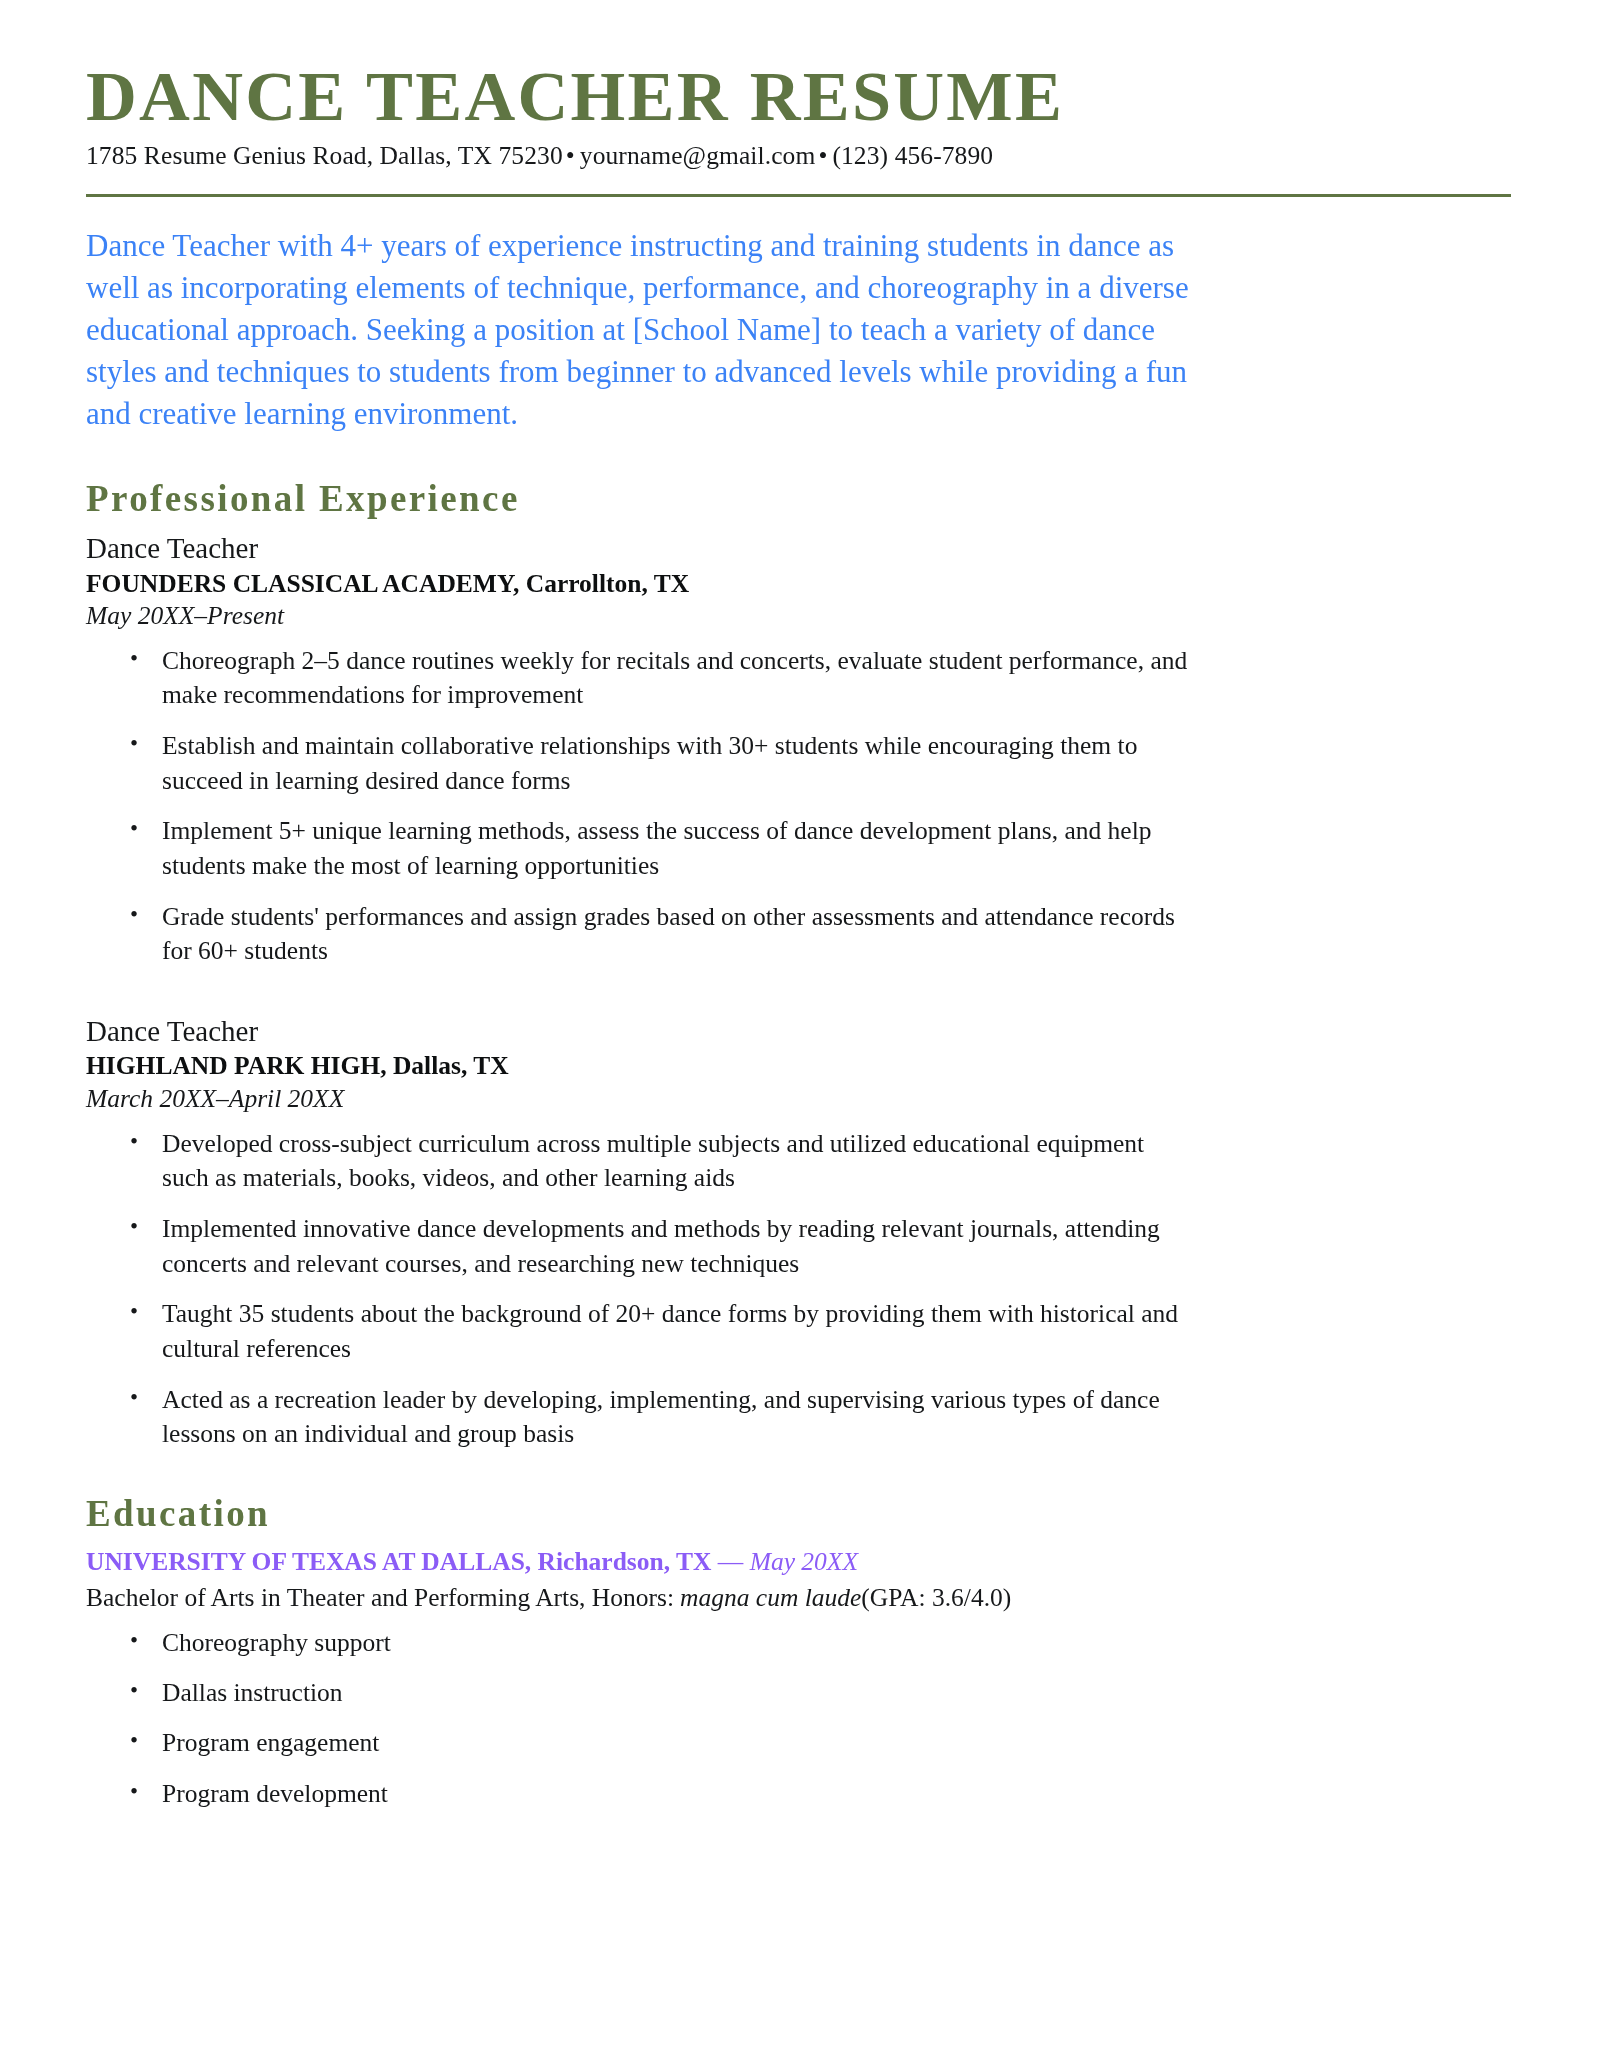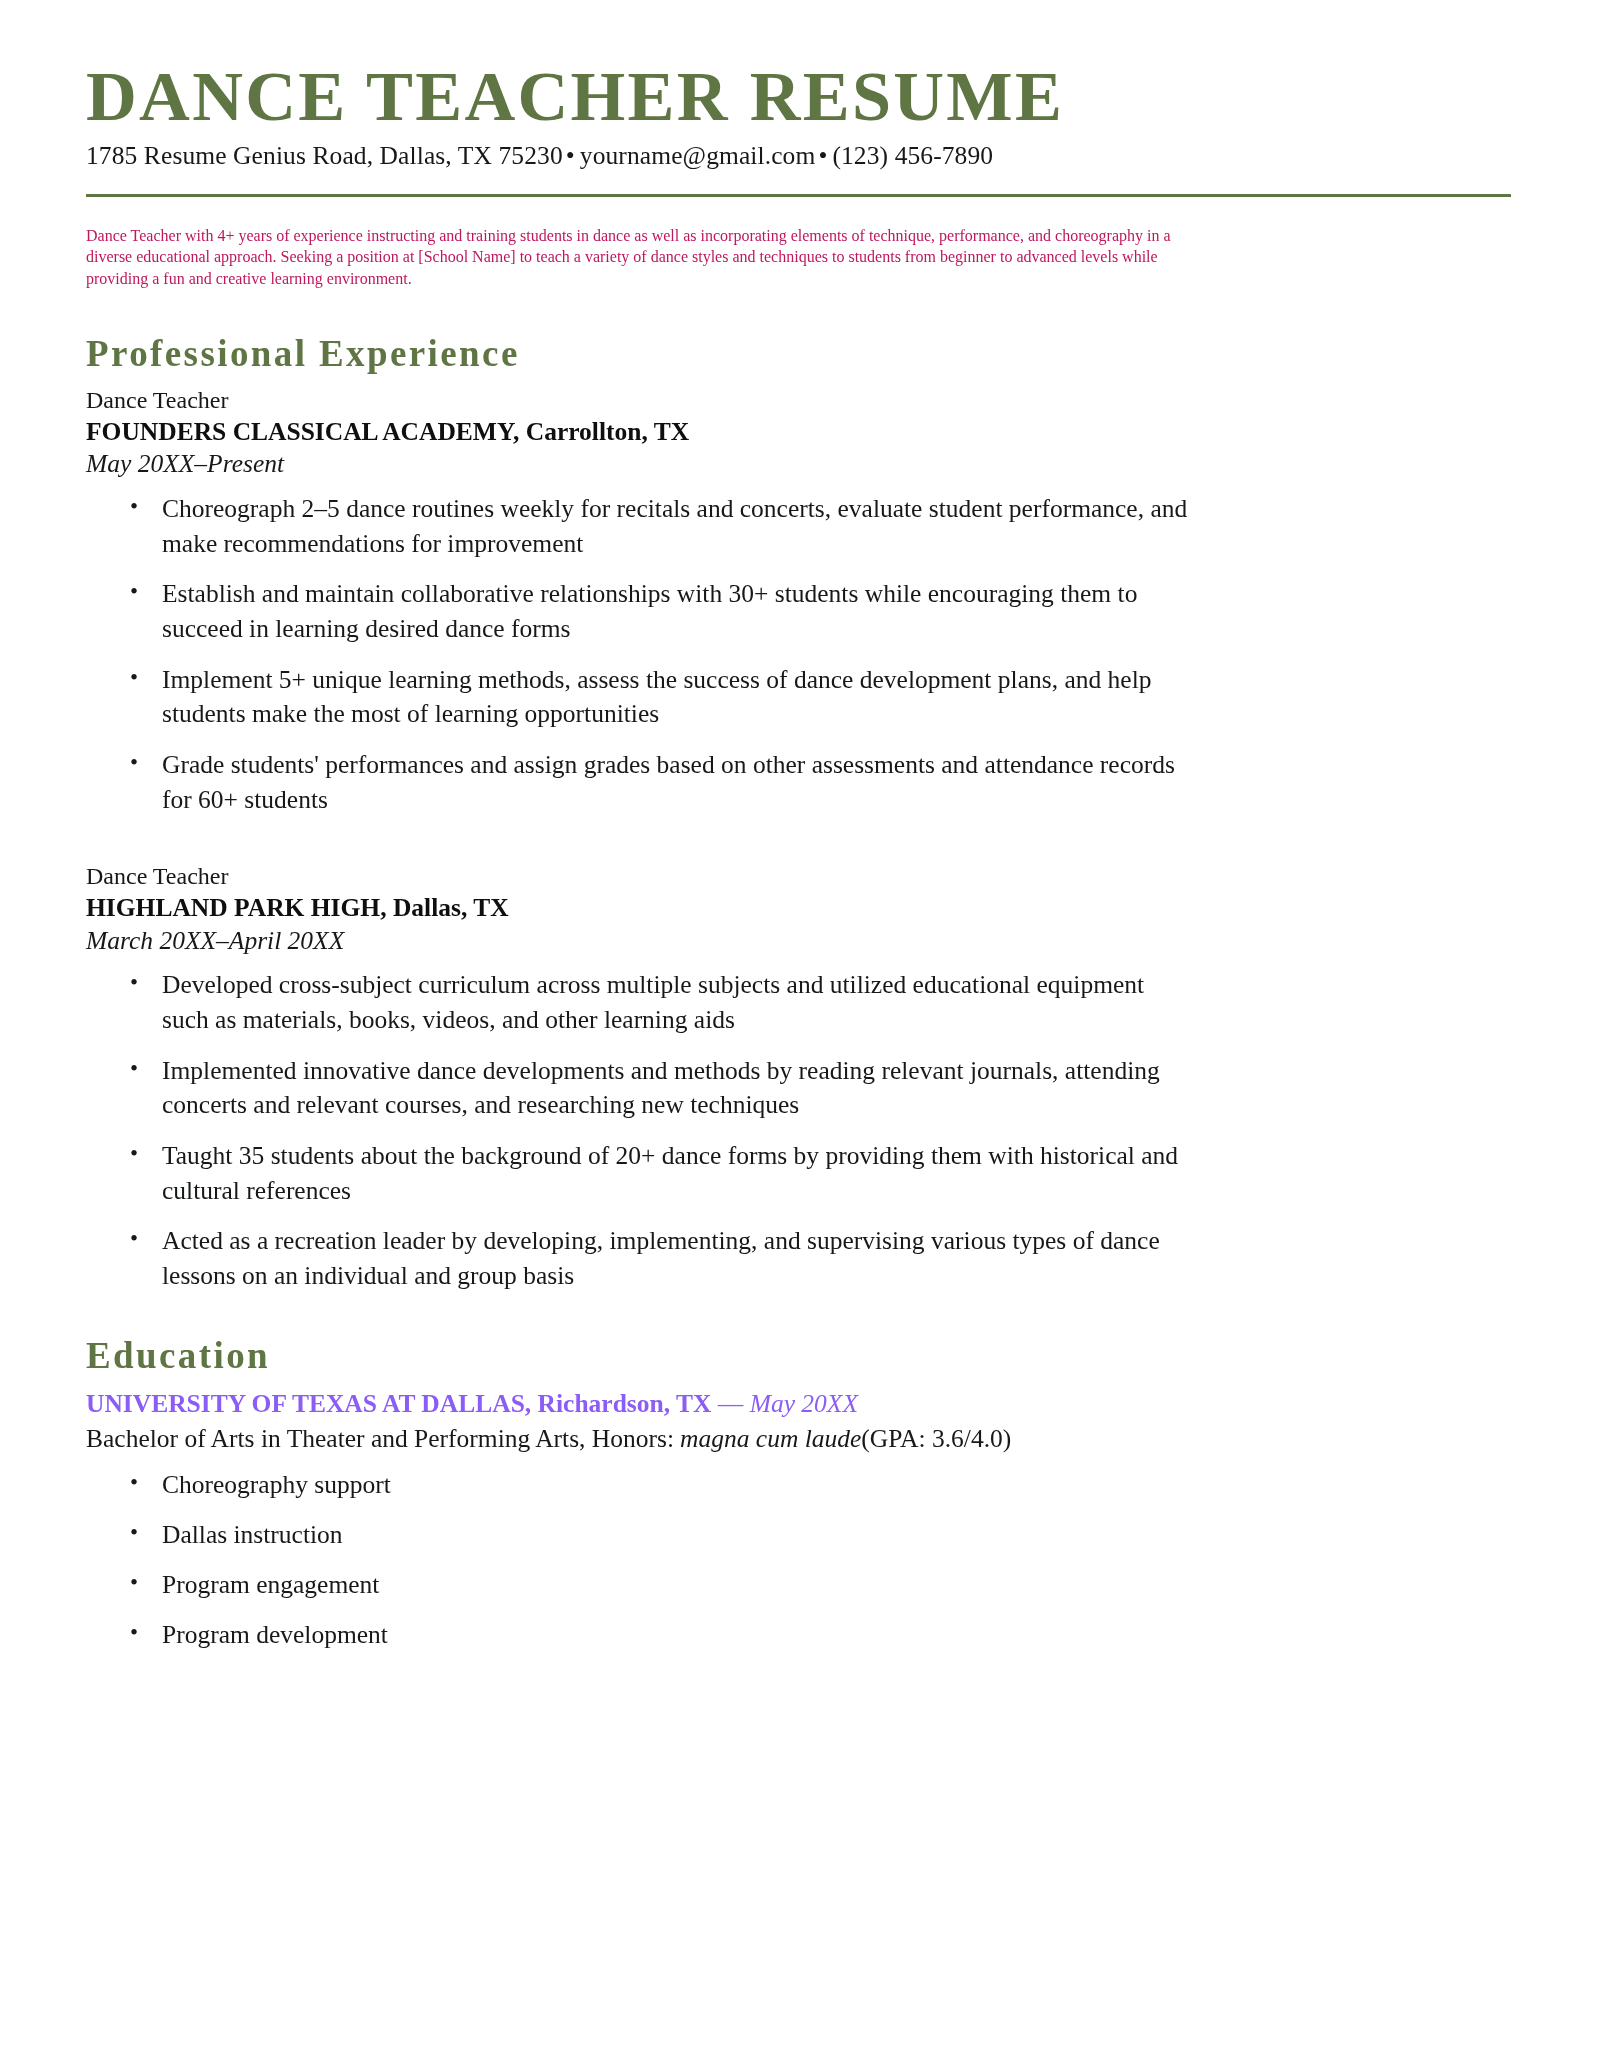--- a/index.html
+++ b/index.html
@@ -48,43 +48,43 @@
   }
   .header-rule {
     border: 0;
     border-top: 3px solid #5f7543;
     margin: 22px 0 0 0;
     width: 1425px;
   }
 
   
   .summary {
-    font-size: 16px;
+    font-size: 31px;
     line-height: 1.36;
     margin: 28px 0 0 0;
     max-width: 1400px;
-    color: #be185d;
+    color: #3b82f6;
   }
 
   
   .section-heading {
     font-family: "Liberation Serif", "DejaVu Serif", serif;
     font-weight: 700;
     font-size: 37px;
     color: #5f7543;
     letter-spacing: 2.4px;
     margin: 42px 0 10px 0;
   }
   .section-heading.tight { margin-top: 40px; }
 
   
   .job { margin-top: 0; }
   .job + .job { margin-top: 44px; }
   .job-title {
-    font-size: 24px;
+    font-size: 29px;
     line-height: 1.28;
     color: #16181a;
   }
   .job-employer {
     font-size: 25.5px;
     line-height: 1.28;
     font-weight: 700;
     color: #0d0f10;
   }
   .job-dates {

